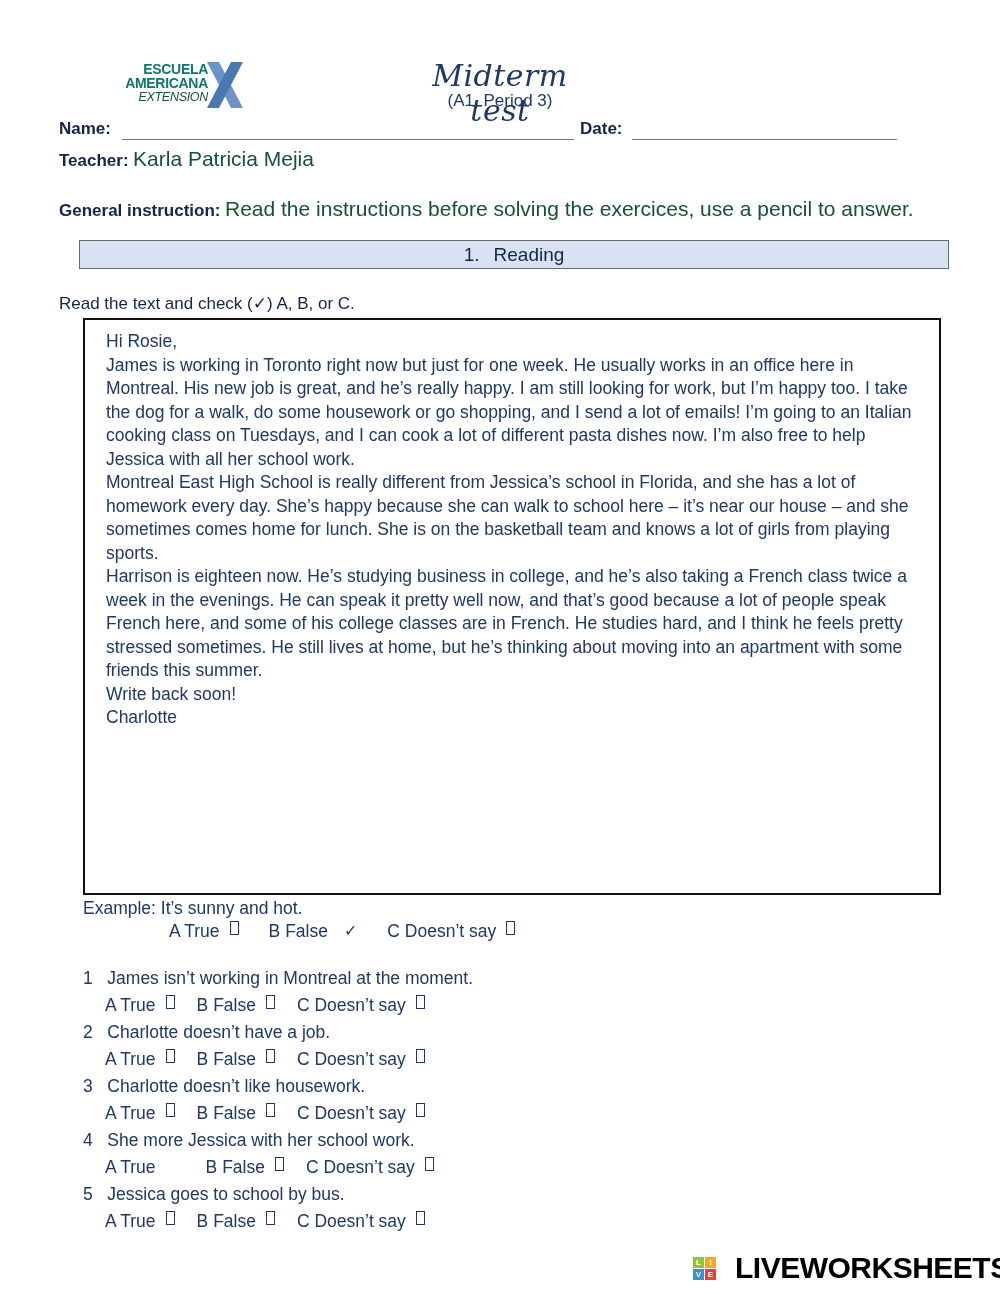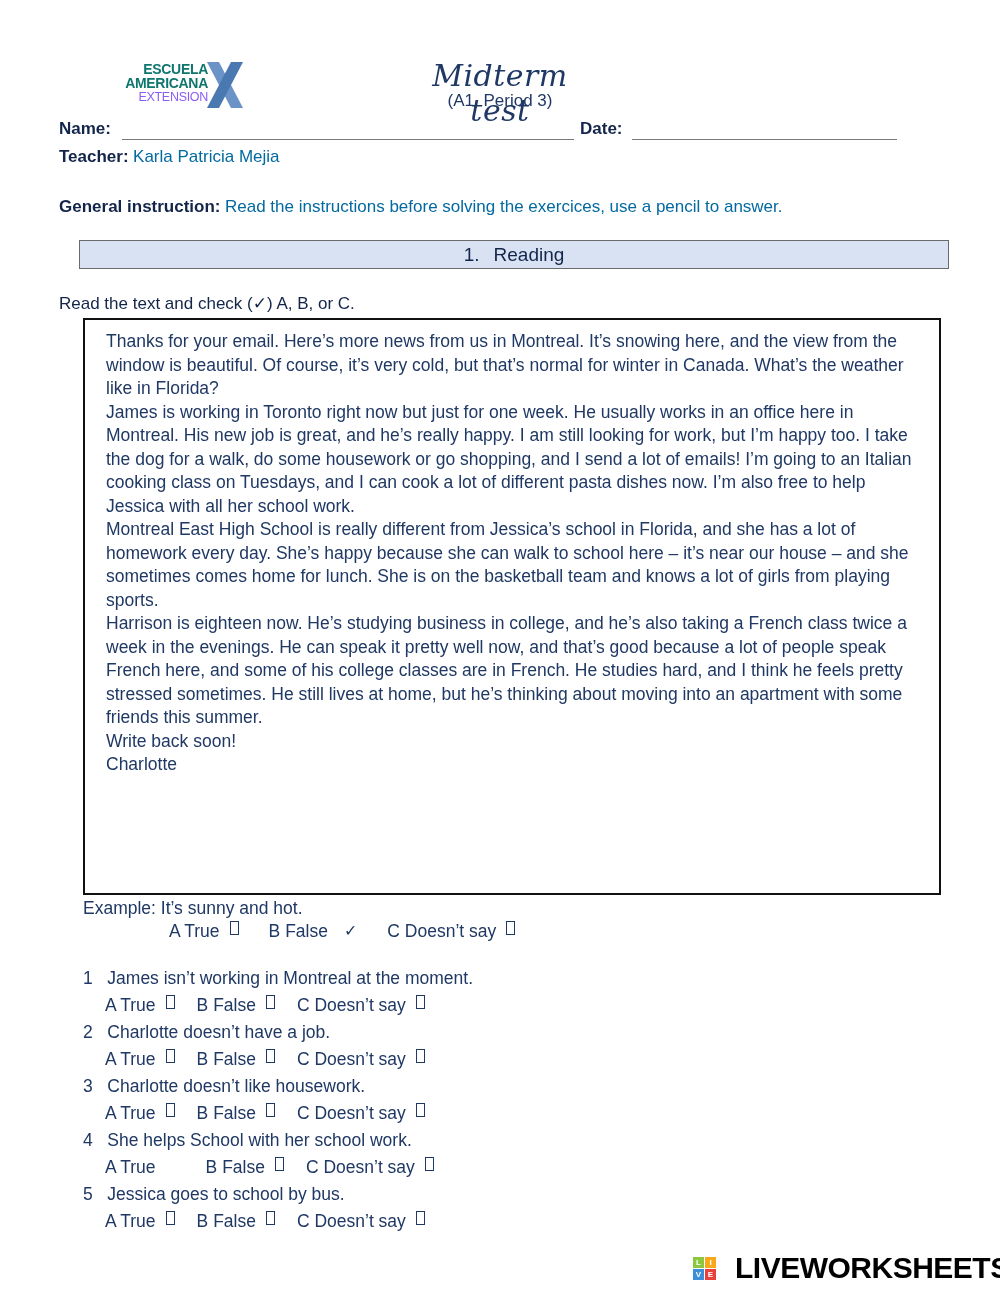--- a/index.html
+++ b/index.html
@@ -5,28 +5,28 @@
   html, body { margin: 0; padding: 0; background: #ffffff; }
   body {
     width: 1000px; height: 1294px; position: relative; overflow: hidden;
     font-family: "Liberation Sans", sans-serif; color: #1f3864;
   }
   .abs { position: absolute; }
   
   .logo { left: 115px; top: 60px; width: 135px; height: 50px; }
   .logo-text { position: absolute; left: 0; top: 2px; text-align: right; width: 93px; line-height: 14px; }
   .logo-l1, .logo-l2 { font-weight: bold; font-size: 14px; color: #0f766e; letter-spacing: -0.3px; display: block; }
-  .logo-l3 { font-size: 12.5px; color: #8b5cf6; display: block; letter-spacing: -0.3px; }
+  .logo-l3 { font-size: 12.5px; color: #14532d; display: block; letter-spacing: -0.3px; font-style: italic; }
   .logo-x { position: absolute; left: 92px; top: 2px; width: 36px; height: 46px; }
 
   .title { left: 400px; top: 58px; width: 200px; text-align: center; font-family: "DejaVu Serif", serif; font-style: italic; font-size: 30px; color: #1f3864; letter-spacing: 0.5px; }
   .subtitle { left: 400px; top: 91px; width: 200px; text-align: center; font-size: 17px; color: #1f3864; }
 
   .lbl { font-weight: bold; color: #13254a; font-size: 17px; }
-  .txt { font-size: 17px; color: #0369a1; }
+  .txt { font-size: 21px; color: #14532d; }
   .uline { position: absolute; border-bottom: 1.5px solid #7a7a7a; height: 0; }
 
   .reading-bar {
     left: 79px; top: 240px; width: 870px; height: 29px;
     background: #d9e2f3; border: 1.5px solid #6a6a6a; box-sizing: border-box;
     display: flex; align-items: center; justify-content: center;
     font-size: 19px; color: #13254a;
   }
   .reading-bar .num { margin-right: 14px; }
 
@@ -85,21 +85,21 @@
 </div>
 
 <div class="abs reading-bar">
   <span class="num">1.</span>
   <span>Reading</span>
 </div>
 
 <div class="abs instr">Read the text and check (✓) A, B, or C.</div>
 
 <div class="abs textbox">
-  <p>Thanks for your email. Here’s more news from us in Montreal. It’s snowing here, and the view from the window is beautiful. Of course, it’s very cold, but that’s normal for winter in Canada. What’s the weather like in Florida?</p>
+  <p>Hi Rosie,</p>
   <p>James is working in Toronto right now but just for one week. He usually works in an office here in Montreal. His new job is great, and he’s really happy. I am still looking for work, but I’m happy too. I take the dog for a walk, do some housework or go shopping, and I send a lot of emails! I’m going to an Italian cooking class on Tuesdays, and I can cook a lot of different pasta dishes now. I’m also free to help Jessica with all her school work.</p>
   <p>Montreal East High School is really different from Jessica’s school in Florida, and she has a lot of homework every day. She’s happy because she can walk to school here – it’s near our house – and she sometimes comes home for lunch. She is on the basketball team and knows a lot of girls from playing sports.</p>
   <p>Harrison is eighteen now. He’s studying business in college, and he’s also taking a French class twice a week in the evenings. He can speak it pretty well now, and that’s good because a lot of people speak French here, and some of his college classes are in French. He studies hard, and I think he feels pretty stressed sometimes. He still lives at home, but he’s thinking about moving into an apartment with some friends this summer.</p>
   <p>Write back soon!</p>
   <p>Charlotte</p>
 </div>
 
 <div class="abs q" style="left:83px; top:898px;">Example: It’s sunny and hot.</div>
 <div class="abs opts" style="left:169px; top:921px;">
   <span class="opt">
@@ -157,21 +157,21 @@
   <span class="opt" style="margin-left:22px;">
       <span>B  False</span>
       <span class="box"></span>
     </span>
   <span class="opt" style="margin-left:22px;">
       <span>C  Doesn’t say</span>
       <span class="box"></span>
     </span>
 </div>
 
-<div class="abs q" style="left:83px; top:1130px;"><span>4</span>   <span>She helps School with her school work.</span></div>
+<div class="abs q" style="left:83px; top:1130px;"><span>4</span>   <span>She more Jessica with her school work.</span></div>
 <div class="abs opts" style="left:105px; top:1157px;">
   <span class="opt">
       <span>A  True</span>
     </span>
   <span class="opt" style="margin-left:50px;">
       <span>B  False</span>
       <span class="box"></span>
     </span>
   <span class="opt" style="margin-left:22px;">
       <span>C  Doesn’t say</span>

